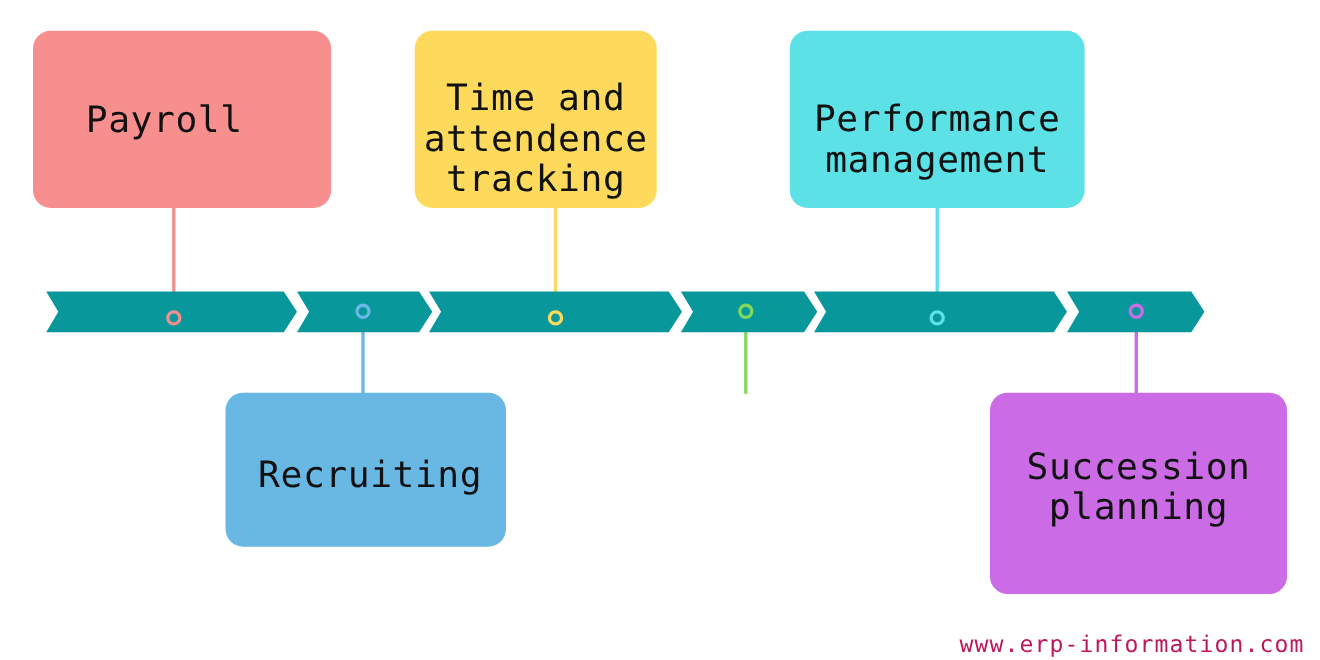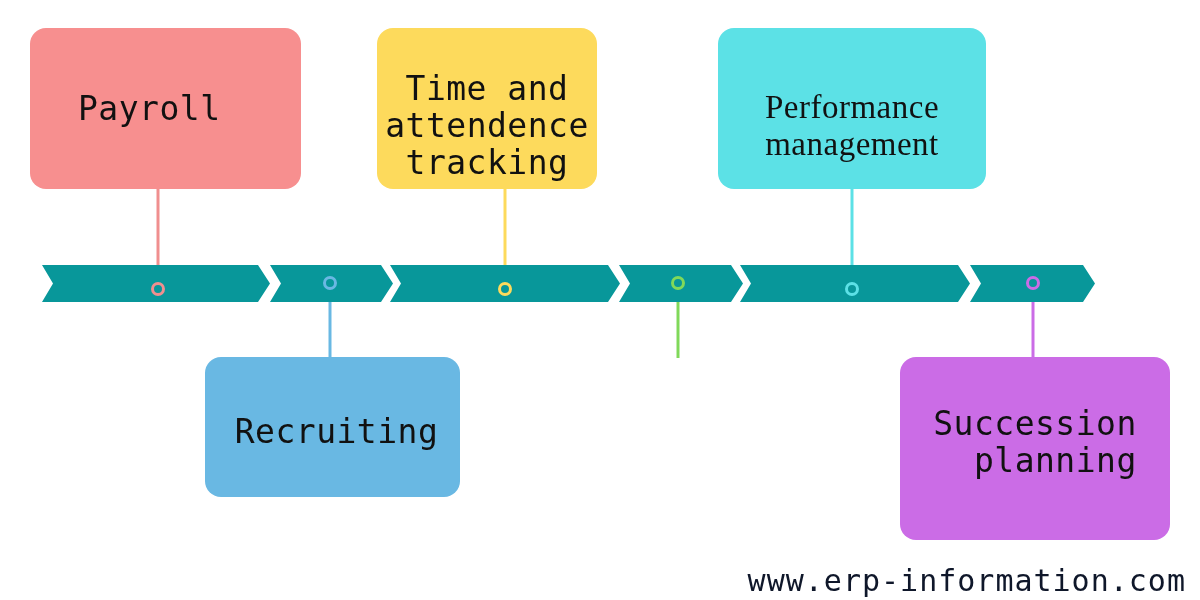--- a/index.html
+++ b/index.html
@@ -5,22 +5,22 @@
     html, body { margin: 0; padding: 0; background: #ffffff; }
     body { width: 1200px; height: 600px; position: relative; overflow: hidden; font-family: "DejaVu Sans Mono", "Liberation Mono", monospace; }
     #canvas { position: absolute; left: 0; top: 0; width: 1200px; height: 600px; }
     .box {
       position: absolute; border-radius: 16px; display: flex; align-items: center; justify-content: center;
       text-align: center; color: #111111; font-family: "DejaVu Sans Mono", "Liberation Mono", monospace;
       font-size: 33px; line-height: 37px; white-space: pre-line; letter-spacing: 0.5px;
     }
     .box span { display: block; }
     .watermark {
-      position: absolute; right: 14px; bottom: 2px; color: #0f172a;
-      font-family: "DejaVu Sans Mono", "Liberation Mono", monospace; font-size: 30px; letter-spacing: 1px;
+      position: absolute; right: 14px; bottom: 2px; color: #be185d;
+      font-family: "DejaVu Sans Mono", "Liberation Mono", monospace; font-size: 21px; letter-spacing: 1px;
     }
   </style>
 </head>
 <body>
 
 <div id="canvas">
   <svg width="1200" height="600" style="position:absolute;left:0;top:0">
 
     <line x1="158" y1="188" x2="158" y2="283" stroke="#F08F8F" stroke-width="3"></line>
     <line x1="330" y1="289" x2="330" y2="358" stroke="#69B8E3" stroke-width="3"></line>
@@ -55,23 +55,23 @@
   </div>
 
   <div class="box" style="left:377px;top:28px;width:220px;height:161px;background:#FDDA5C;align-items:flex-start;padding-top:44px;box-sizing:border-box;">
     <span style="margin-top:-2px;">Time and
 attendence
 tracking</span>
   </div>
 
 
   <div class="box" style="left:718px;top:28px;width:268px;height:161px;background:#5CE1E6;align-items:flex-start;padding-top:63px;box-sizing:border-box;">
-    <span style="margin-top:-2px;font-family:Liberation Serif, serif;">Performance
+    <span style="margin-top:-2px;">Performance
 management</span>
   </div>
 
   <div class="box" style="left:900px;top:357px;width:270px;height:183px;background:#CB6CE6;box-sizing:border-box;padding-bottom:14px;">
-    <span style="text-align:right;">Succession
+    <span style="text-align:center;">Succession
  planning</span>
   </div>
 
   <div class="watermark">www.erp-information.com</div>
 </div>
 
 </body></html>

